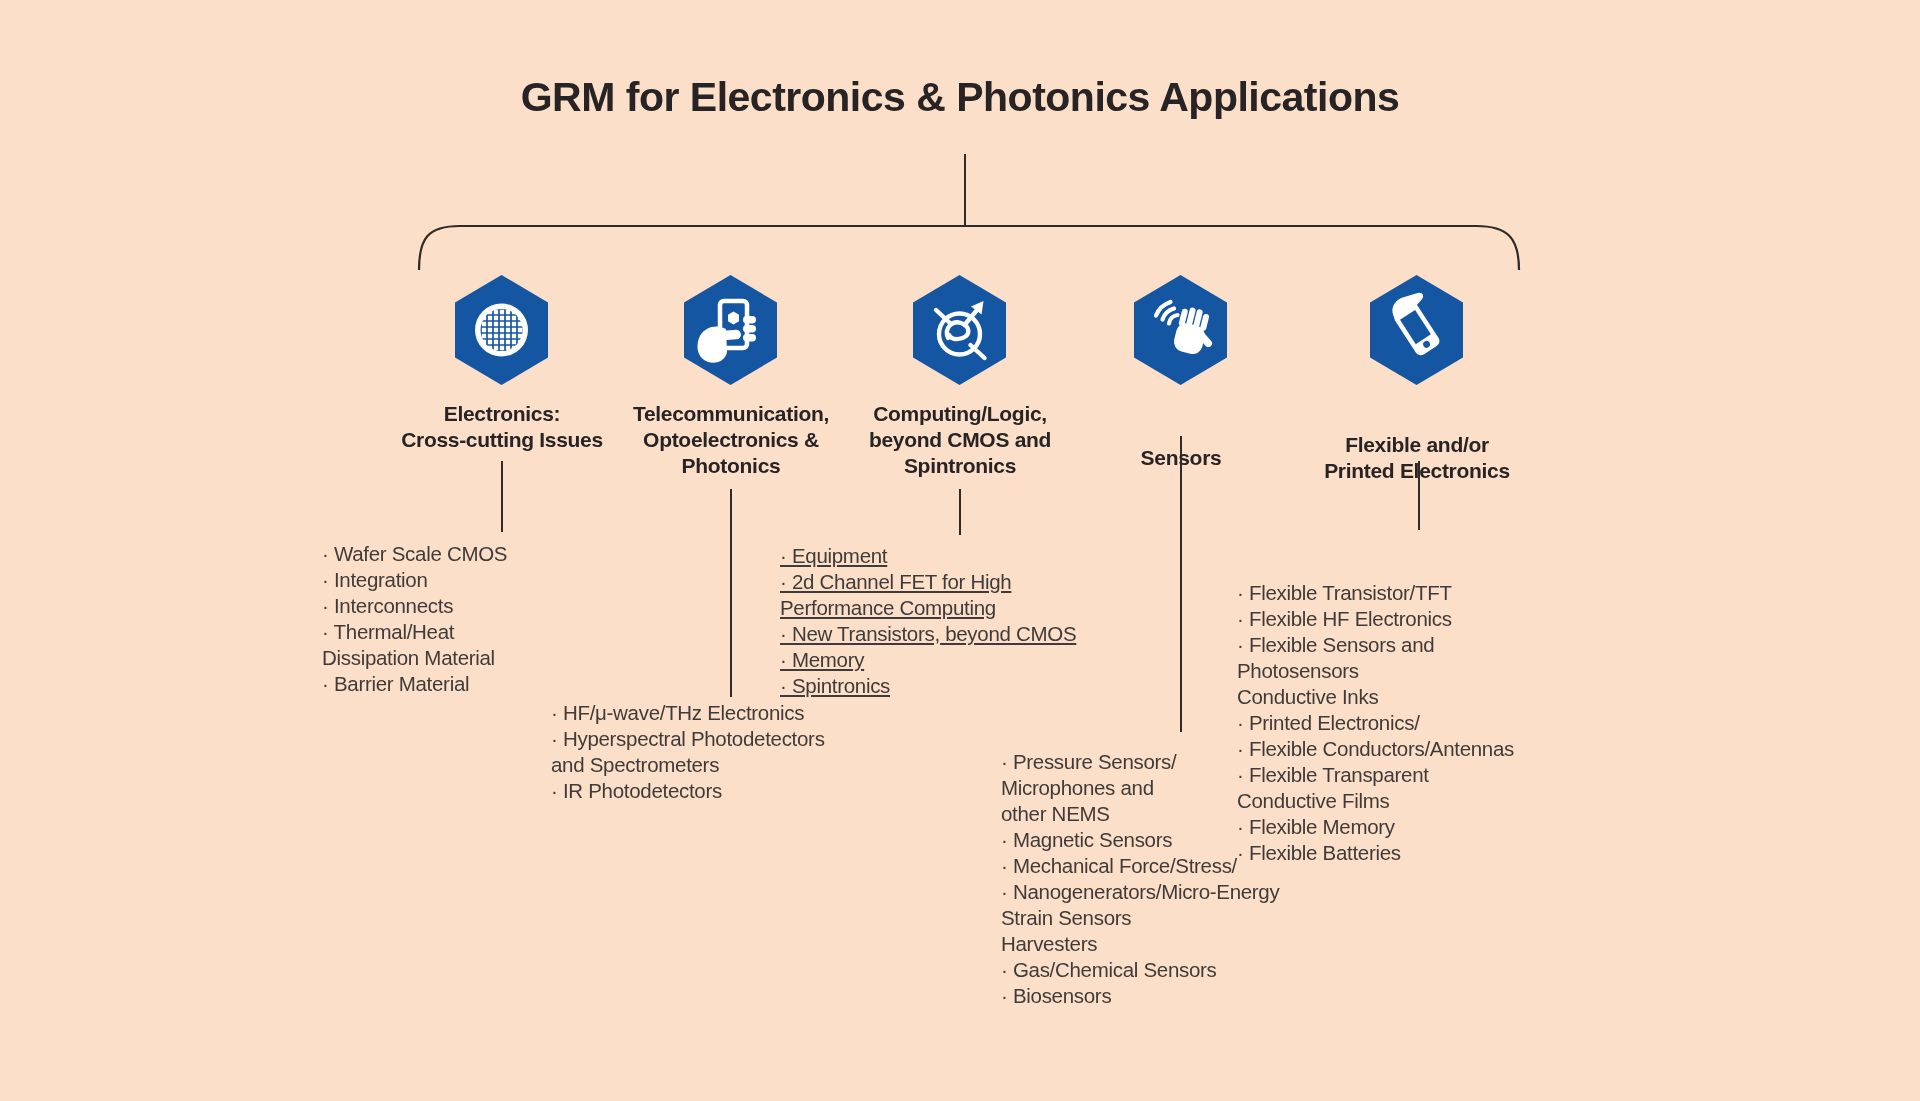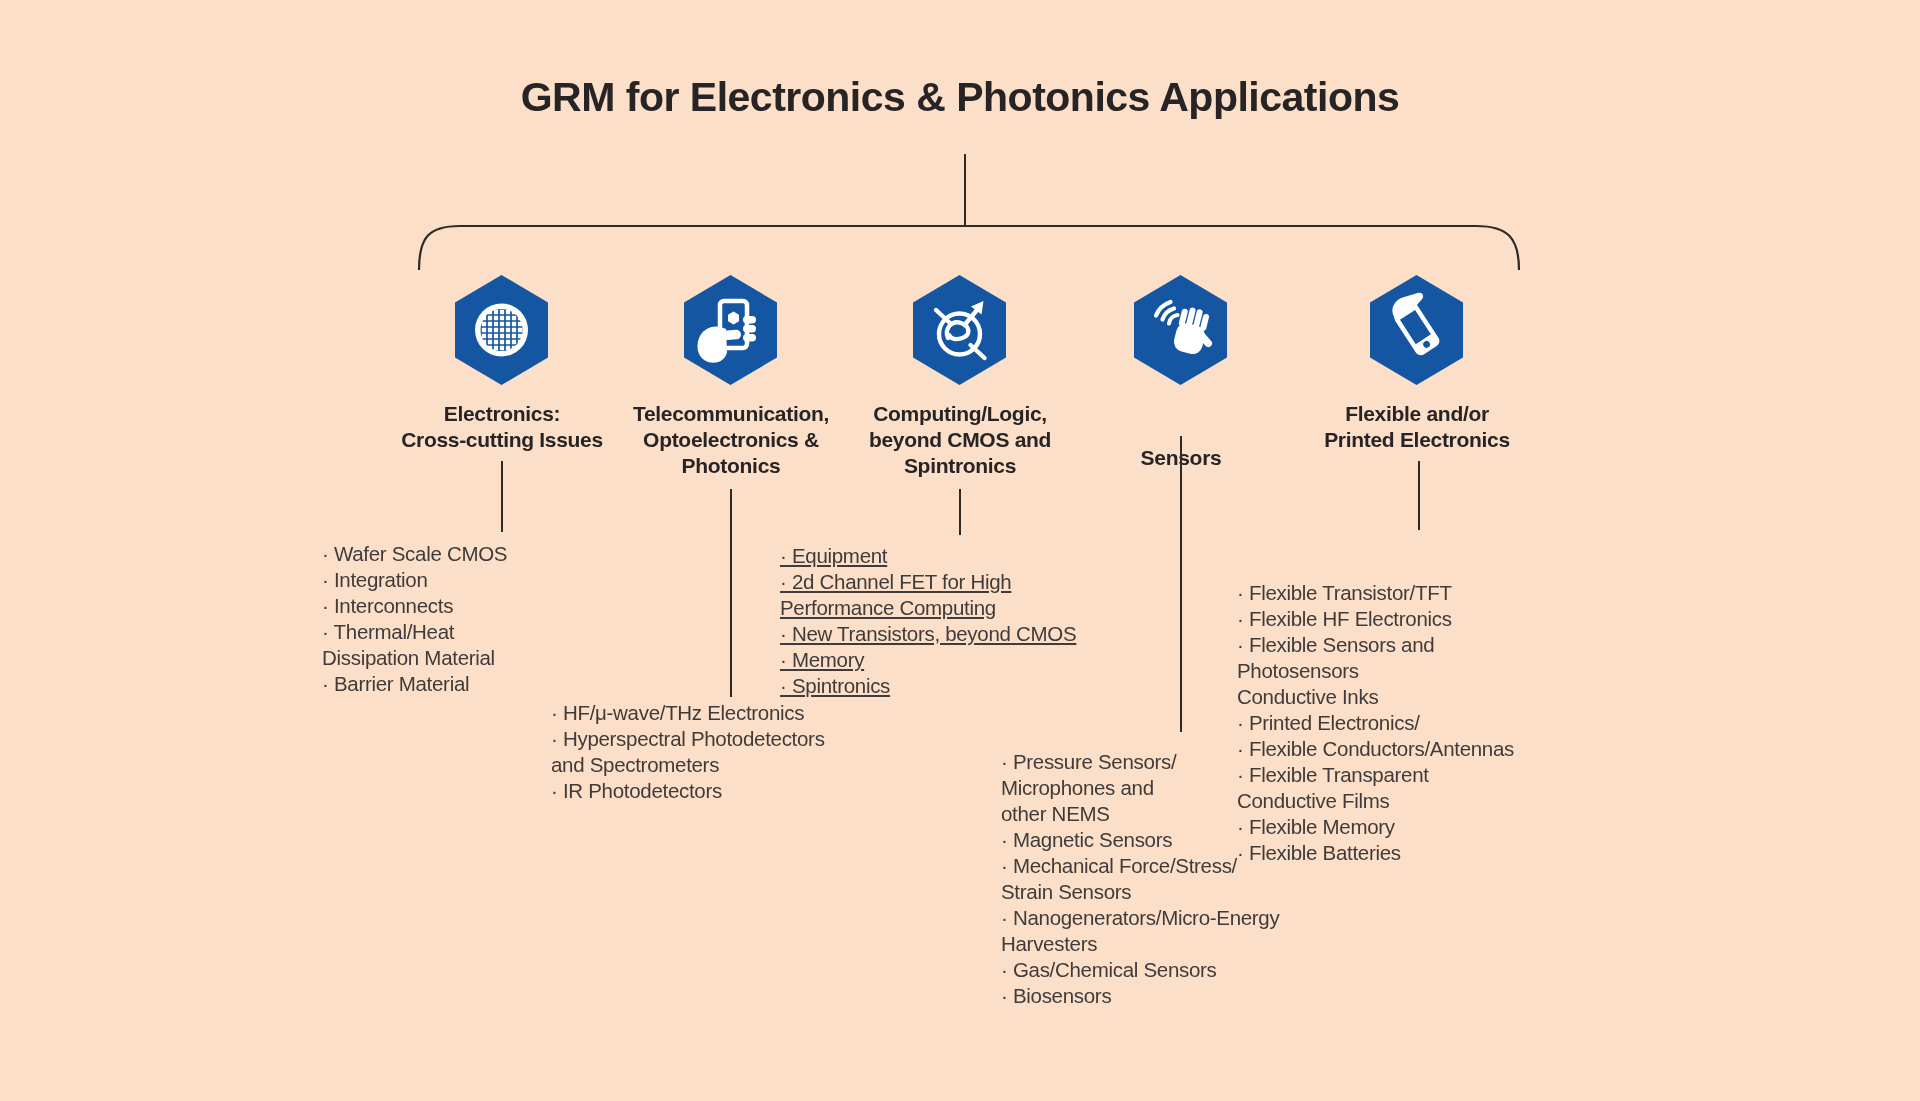--- a/index.html
+++ b/index.html
@@ -35,21 +35,21 @@
     letter-spacing:-0.3px; color:var(--heading);
   }
   .connector{ position:absolute; width:2px; background:var(--line); }
   .list{
     position:absolute; width:360px; text-align:left;
     font-size:20.5px; line-height:26px; letter-spacing:-0.3px;
     color:var(--listtext);
   }
   
   .hex-b0{left:453px;} .hex-b1{left:682px;} .hex-b2{left:911px;} .hex-b3{left:1132px;} .hex-b4{left:1368px;}
-  .hd-b0{left:342px;}  .hd-b1{left:571px;}  .hd-b2{left:800px;}  .hd-b3{left:1021px;margin-top:44px;} .hd-b4{left:1257px;}
+  .hd-b0{left:342px;}  .hd-b1{left:571px;}  .hd-b2{left:800px;}  .hd-b3{left:1021px;margin-top:44px;} .hd-b4{left:1257px;margin-top:31px;}
   .cn-b0{left:501px;top:461px;height:71px;}
   .cn-b1{left:730px;top:489px;height:208px;}
   .cn-b2{left:959px;top:489px;height:46px;}
   .cn-b3{left:1180px;top:436px;height:296px;}
   .cn-b4{left:1418px;top:461px;height:69px;}
   .ls-b0{left:322px;top:541px;}
   .ls-b1{left:551px;top:700px;}
   .ls-b2{left:780px;top:543px;text-decoration:underline;}
   .ls-b3{left:1001px;top:749px;}
   .ls-b4{left:1237px;top:543px;margin-top:37px;}
@@ -164,22 +164,22 @@
   <div class="heading hd-b3">
       <div>Sensors</div>
     </div>
   <div class="connector cn-b3"></div>
   <div class="list ls-b3">
       <div>· Pressure Sensors/</div>
       <div>Microphones and</div>
       <div>other NEMS</div>
       <div>· Magnetic Sensors</div>
       <div>· Mechanical Force/Stress/</div>
+      <div>· Nanogenerators/Micro-Energy</div>
       <div>Strain Sensors</div>
-      <div>· Nanogenerators/Micro-Energy</div>
       <div>Harvesters</div>
       <div>· Gas/Chemical Sensors</div>
       <div>· Biosensors</div>
     </div>
 
   <svg class="hex-badge hex-b4" viewBox="0 0 97 112">
     <polygon class="hexfill" points="48.5,1 95,28.5 95,83.5 48.5,111 2,83.5 2,28.5"></polygon>
     <g transform="rotate(-33 50 58)">
       <path class="whitefill" d="M 38,34 C 38,24 46,19 55,20.5 L 71,25 C 75.5,26.5 75.5,31 71.5,32.5 L 58,36.5 C 52,32.5 44,32.5 38,34 Z"></path>
       <rect class="whitefill" x="37" y="30" width="27" height="50" rx="6"></rect>

